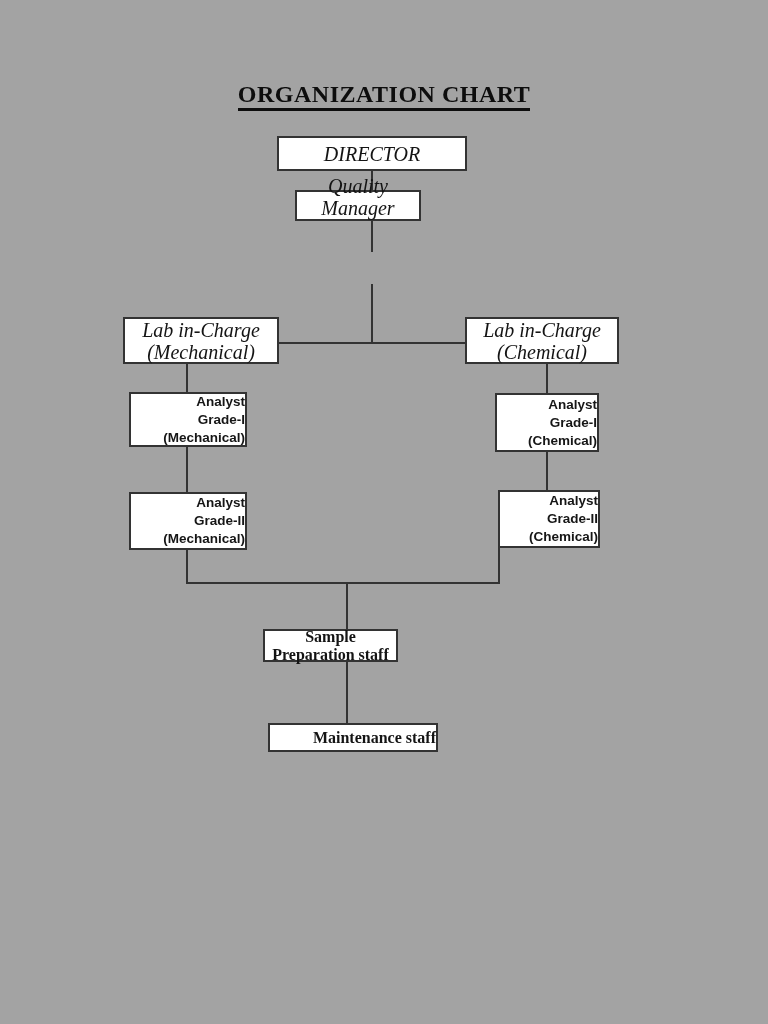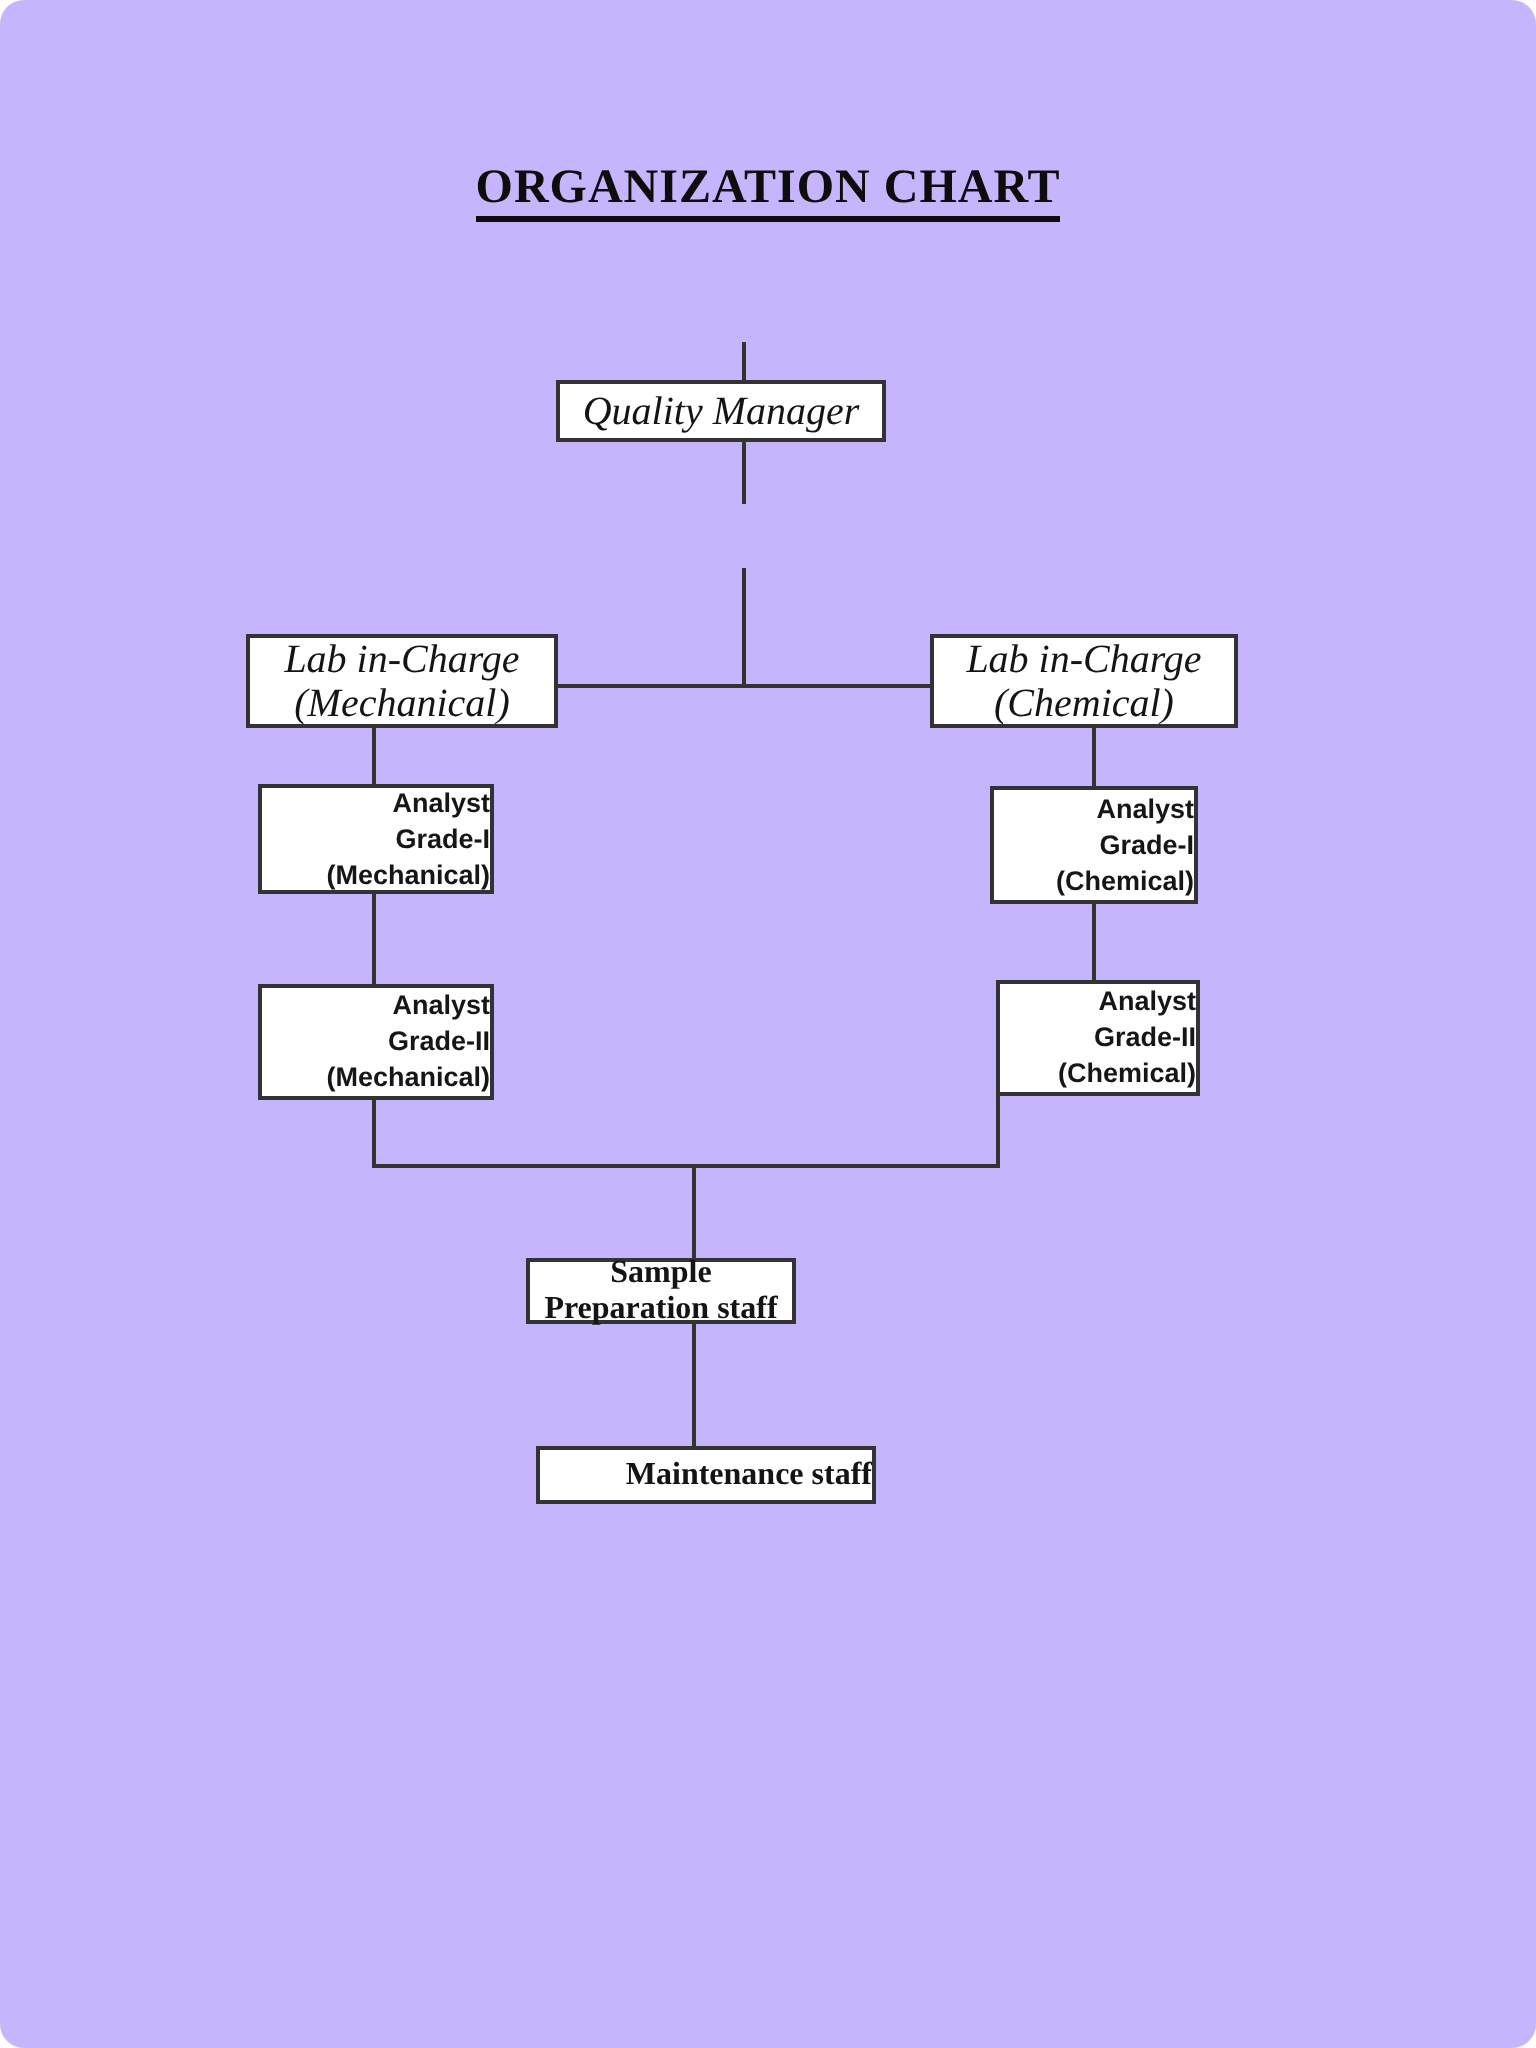--- a/index.html
+++ b/index.html
@@ -4,25 +4,24 @@
 <style>
   html, body {
     margin: 0;
     padding: 0;
     background: #ffffff;
   }
   #stage {
     position: relative;
     width: 768px;
     height: 1024px;
-    background: #c4b5fd;
+    background: #a3a3a3;
     overflow: hidden;
     font-family: "Liberation Serif", serif;
     color: #111111;
-    border-radius: 12px;
   }
   .page-title {
     position: absolute;
     left: 0;
     top: 82px;
     width: 768px;
     text-align: center;
   }
   .page-title span {
     display: inline-block;
@@ -67,21 +66,21 @@
     font-size: 16px;
     line-height: 18px;
     color: #141414;
   }
   .connector {
     position: absolute;
     background: #333333;
   }
   
   #n-director          { left: 277px; top: 136px; width: 190px; height: 35px; }
-  #n-quality           { left: 278px; top: 190px; width: 165px; height: 31px; }
+  #n-quality           { left: 295px; top: 190px; width: 126px; height: 31px; justify-content: flex-end; }
   #n-technical         { left: 293px; top: 252px; width: 175px; height: 32px; }
   #n-lab-mech          { left: 123px; top: 317px; width: 156px; height: 47px; }
   #n-lab-chem          { left: 465px; top: 317px; width: 154px; height: 47px; }
   #n-a1-mech           { left: 129px; top: 392px; width: 118px; height: 55px; }
   #n-a1-chem           { left: 495px; top: 393px; width: 104px; height: 59px; }
   #n-a2-mech           { left: 129px; top: 492px; width: 118px; height: 58px; }
   #n-a2-chem           { left: 498px; top: 490px; width: 102px; height: 58px; }
   #n-sample            { left: 263px; top: 629px; width: 135px; height: 33px; }
   #n-maintenance       { left: 268px; top: 723px; width: 170px; height: 29px; align-items: flex-end; }
   
@@ -115,20 +114,23 @@
   <div class="connector" id="c-labm-a1m"></div>
   <div class="connector" id="c-a1m-a2m"></div>
   <div class="connector" id="c-a2m-hbar2"></div>
   <div class="connector" id="c-labc-a1c"></div>
   <div class="connector" id="c-a1c-a2c"></div>
   <div class="connector" id="c-a2c-hbar2"></div>
   <div class="connector" id="c-hbar2"></div>
   <div class="connector" id="c-hbar2-sample"></div>
   <div class="connector" id="c-sample-maint"></div>
 
+  <div class="node italic-serif" id="n-director">
+    <span>DIRECTOR</span>
+  </div>
 
   <div class="node italic-serif" id="n-quality">
     <span>Quality Manager</span>
   </div>
 
 
   <div class="node italic-serif" id="n-lab-mech">
     <span>Lab in-Charge</span>
     <span>(Mechanical)</span>
   </div>

